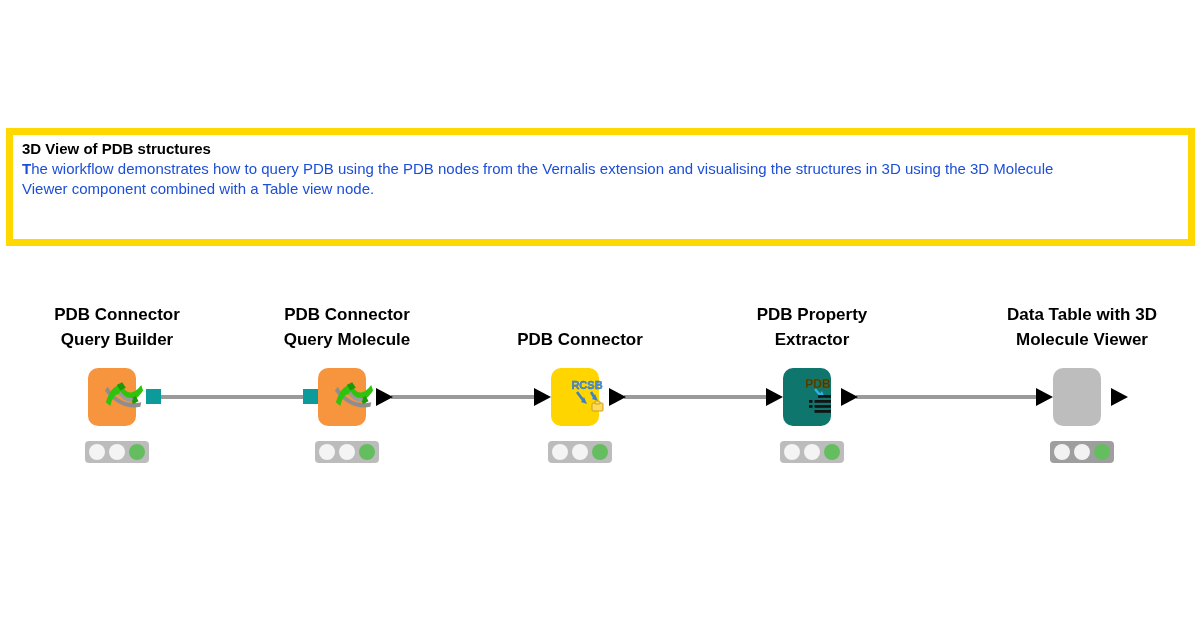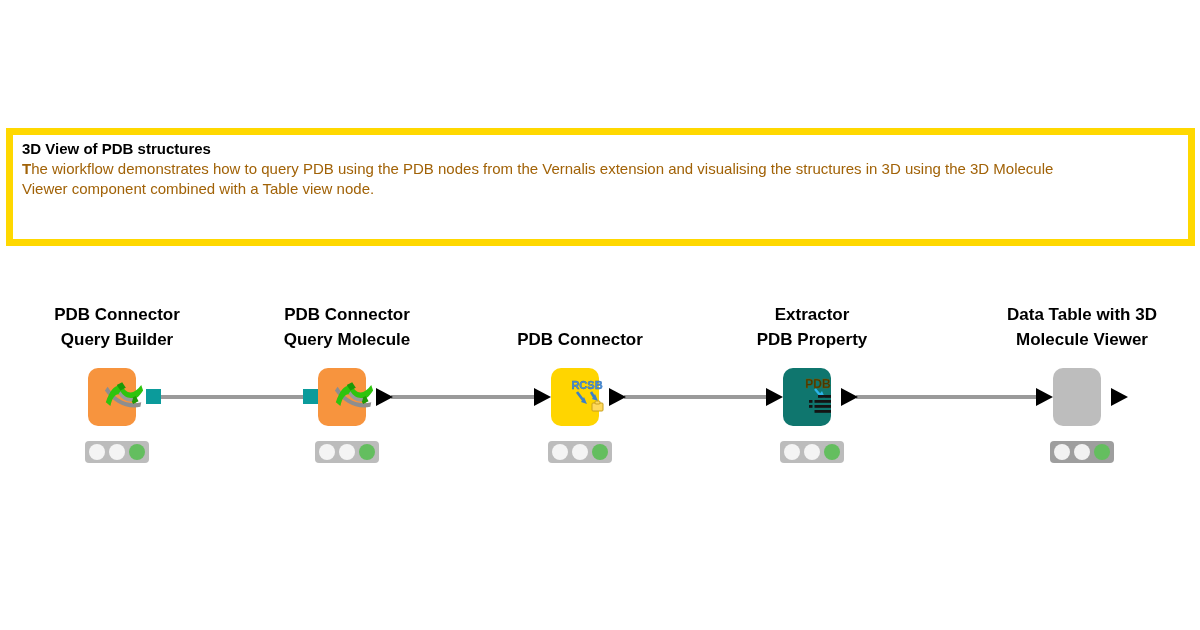--- a/index.html
+++ b/index.html
@@ -24,21 +24,21 @@
   }
   .annotation-inner {
     padding: 4px 120px 0 9px;
     max-width: 1175px;
   }
   .annotation-title {
     font-size: 15px; font-weight: bold; color: #000;
     line-height: 20px;
   }
   .annotation-body {
-    font-size: 15px; color: #a16207; line-height: 19.5px;
+    font-size: 15px; color: #1d4ed8; line-height: 19.5px;
   }
   .annotation-body .lead { font-weight: bold; }
 
   
   .node-label {
     position: absolute; top: 300px; height: 52px; width: 240px;
     display: flex; flex-direction: column; justify-content: flex-end;
     text-align: center; font-weight: bold; font-size: 17px;
     line-height: 25px; color: #000;
   }
@@ -163,22 +163,22 @@
       </svg>
     </span>
   </div>
   <div class="traffic" style="left: 548px; background-color: rgb(188, 188, 188);">
     <span class="dot" style="background-color: rgb(244, 244, 244);"></span>
     <span class="dot" style="background-color: rgb(244, 244, 244);"></span>
     <span class="dot" style="background-color: rgb(100, 190, 95);"></span>
   </div>
 
   <div class="node-label" style="left:692px;">
+    <span>PDB Property</span>
     <span>Extractor</span>
-    <span>PDB Property</span>
   </div>
   <div class="port-triangle" style="left: 766px; border-left-color: rgb(0, 0, 0);"></div>
   <div class="port-triangle" style="left: 841px; border-left-color: rgb(0, 0, 0);"></div>
   <div class="node-body" style="left: 783px; background-color: #0f766e;">
     <span>
       <svg width="40" height="40" viewBox="0 0 40 40">
         <text x="19" y="13" text-anchor="middle" font-family="Liberation Sans, sans-serif" font-size="12" font-weight="bold" fill="#4a3600" stroke="#7a5c00" stroke-width="0.3">PDB</text>
         <line x1="16" y1="14" x2="21" y2="20" stroke="#2bb3e8" stroke-width="2.4"></line>
         <polygon points="19,21 26,23 23,16" fill="#2bb3e8"></polygon>
         <g fill="#141414">

